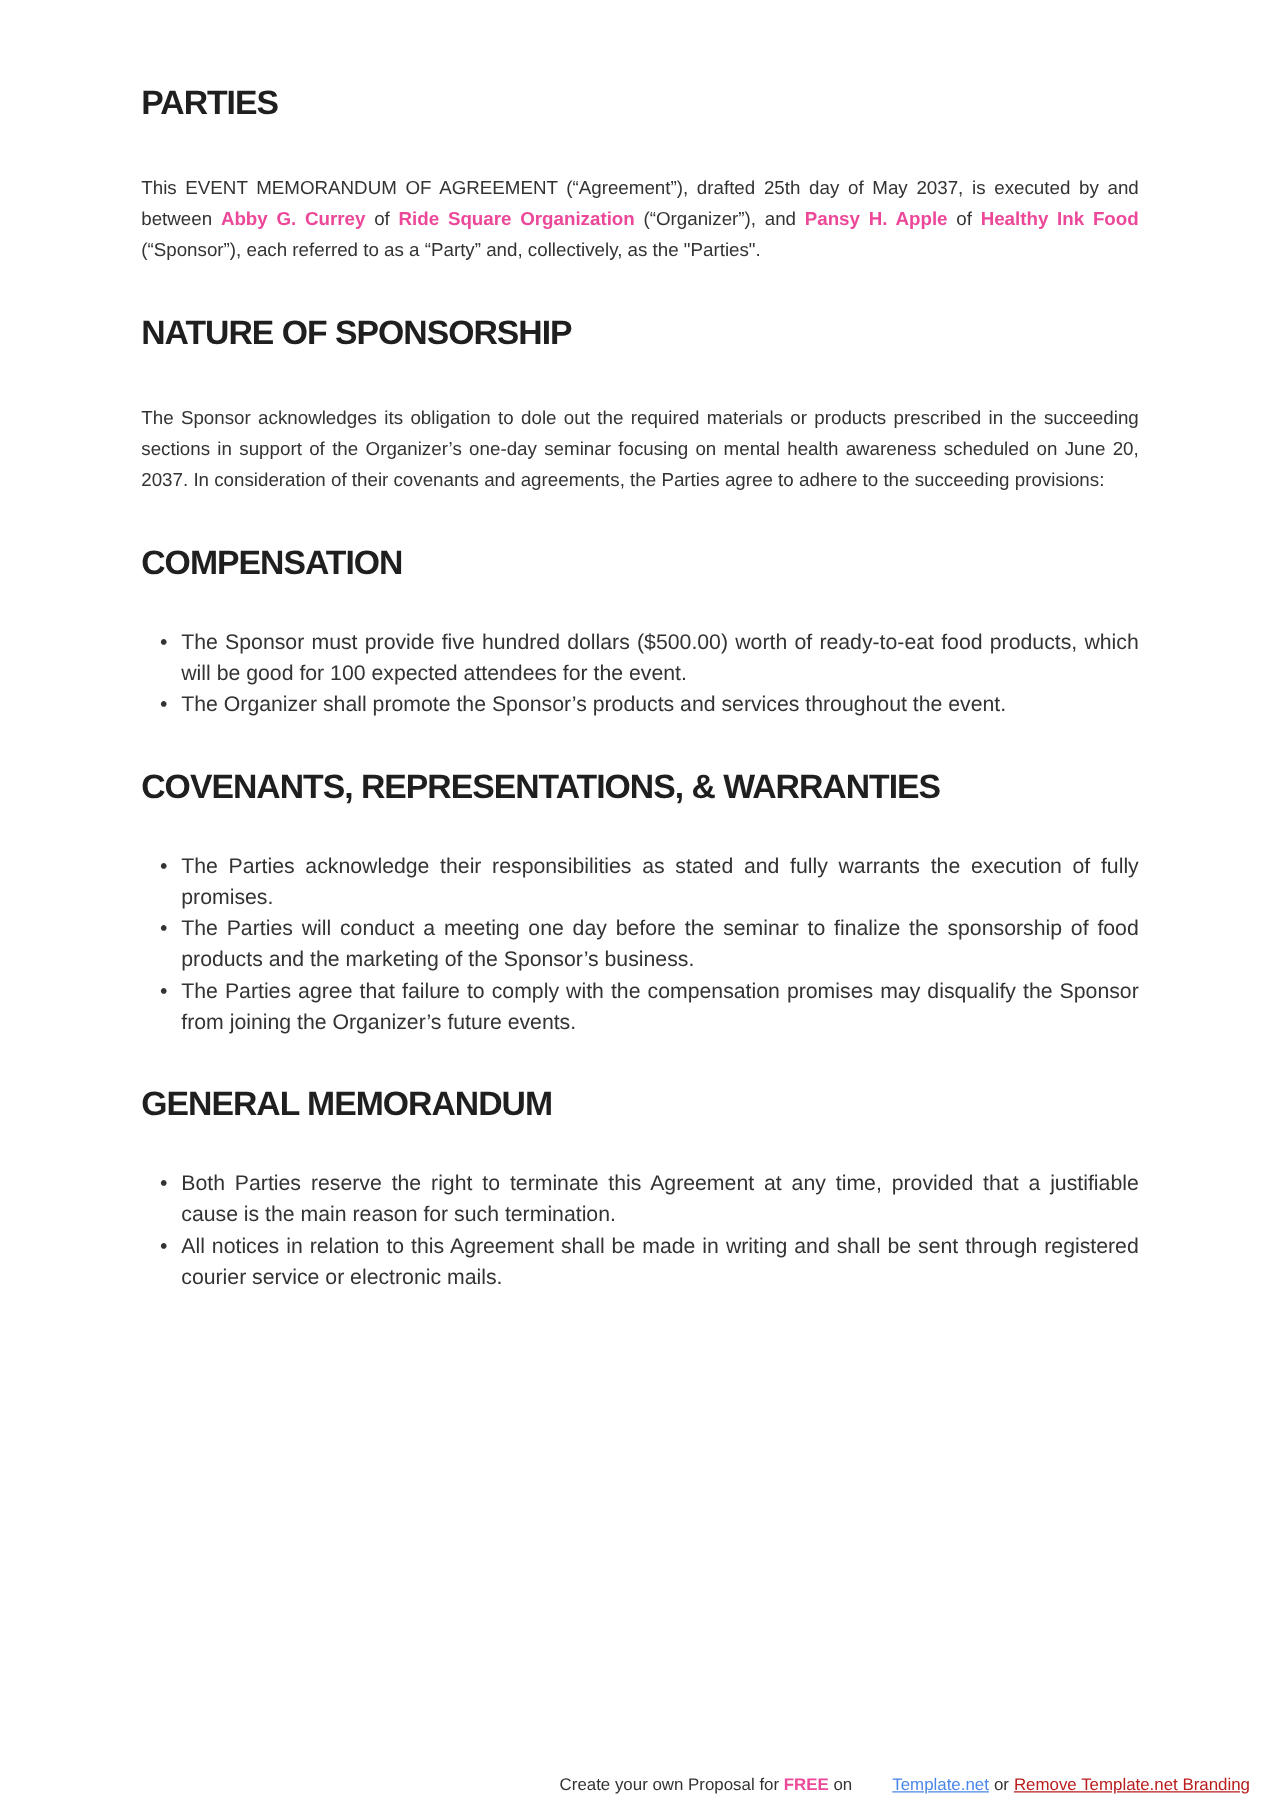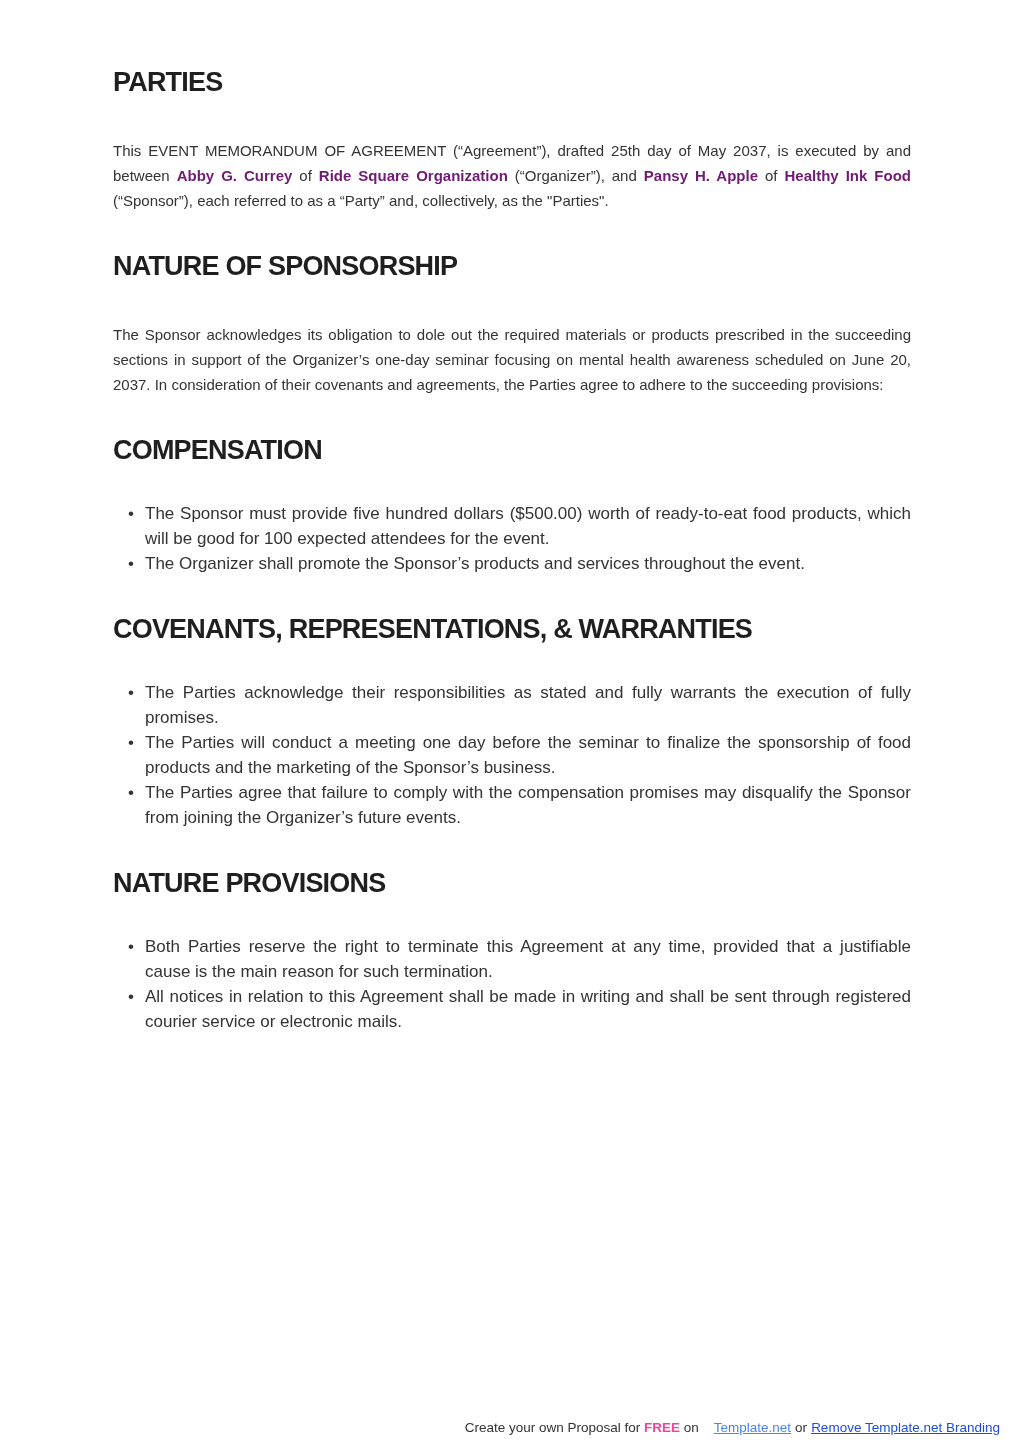--- a/index.html
+++ b/index.html
@@ -25,21 +25,21 @@
     color: #1f1f1f;
     white-space: nowrap;
   }
   .body-paragraph {
     margin: 38px 0 0 0;
     font-size: 15px;
     line-height: 25px;
     color: #333333;
     text-align: justify;
   }
-  .body-paragraph .b { font-weight: 700; color: #701a75; }
+  .body-paragraph .b { font-weight: 700; color: #ec4899; }
   .bullet-list {
     margin: 33px 0 0 0;
     padding: 0 0 0 32px;
     list-style: none;
   }
   .bullet-list li {
     position: relative;
     font-size: 17px;
     line-height: 25px;
     color: #333333;
@@ -59,21 +59,21 @@
     font-size: 13.5px;
     line-height: 20px;
     color: #333333;
     white-space: nowrap;
   }
   .footer-note .free { font-weight: 700; color: #ec4899; }
   .footer-link {
     text-decoration: underline;
     cursor: pointer;
   }
-  .footer-link.template { margin-left: 15px; text-align: center; }
+  .footer-link.template { margin-left: 32px; text-align: center; }
   .footer-note .or { margin: 0 4px; }
 </style>
 </head>
 <body>
 
 <div class="page">
 
   <div class="section">
     <h1 class="section-heading">PARTIES</h1>
     <p class="body-paragraph"><span>This EVENT MEMORANDUM OF AGREEMENT (“Agreement”), drafted 25th day of May 2037, is executed by and between </span><span class="b">Abby G. Currey</span><span> of </span><span class="b">Ride Square Organization</span><span> (“Organizer”), and </span><span class="b">Pansy H. Apple</span><span> of </span><span class="b">Healthy Ink Food</span><span> (“Sponsor”), each referred to as a “Party” and, collectively, as the "Parties".</span></p>
@@ -95,22 +95,22 @@
   <div class="section">
     <h1 class="section-heading">COVENANTS, REPRESENTATIONS, &amp; WARRANTIES</h1>
     <ul class="bullet-list">
       <li>The Parties acknowledge their responsibilities as stated and fully warrants the execution of fully promises.</li>
       <li>The Parties will conduct a meeting one day before the seminar to finalize the sponsorship of food products and the marketing of the Sponsor’s business.</li>
       <li>The Parties agree that failure to comply with the compensation promises may disqualify the Sponsor from joining the Organizer’s future events.</li>
     </ul>
   </div>
 
   <div class="section">
-    <h1 class="section-heading">NATURE PROVISIONS</h1>
+    <h1 class="section-heading">GENERAL MEMORANDUM</h1>
     <ul class="bullet-list">
       <li>Both Parties reserve the right to terminate this Agreement at any time, provided that a justifiable cause is the main reason for such termination.</li>
       <li>All notices in relation to this Agreement shall be made in writing and shall be sent through registered courier service or electronic mails.</li>
     </ul>
   </div>
 
 </div>
 
-<div class="footer-note"><span>Create your own Proposal for </span><span class="free">FREE</span><span> on</span><a class="footer-link template" style="color: rgb(74, 134, 232);">Template.net</a><span class="or">or</span><a class="footer-link branding" style="color: #1d4ed8;">Remove Template.net Branding</a></div>
+<div class="footer-note"><span>Create your own Proposal for </span><span class="free">FREE</span><span> on</span><a class="footer-link template" style="color: rgb(74, 134, 232);">Template.net</a><span class="or">or</span><a class="footer-link branding" style="color: #b91c1c;">Remove Template.net Branding</a></div>
 
 </body></html>

